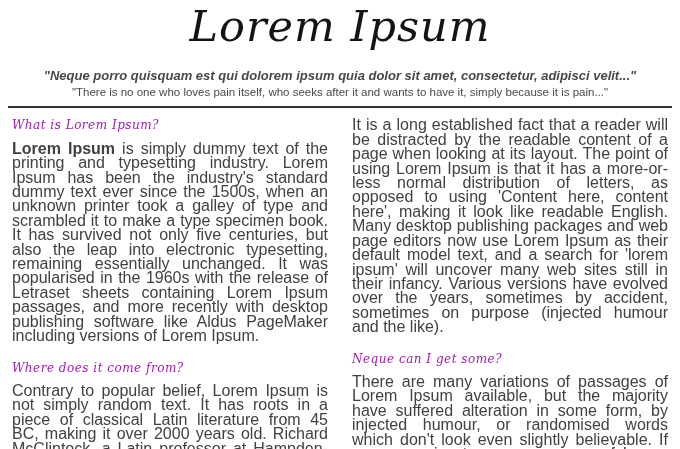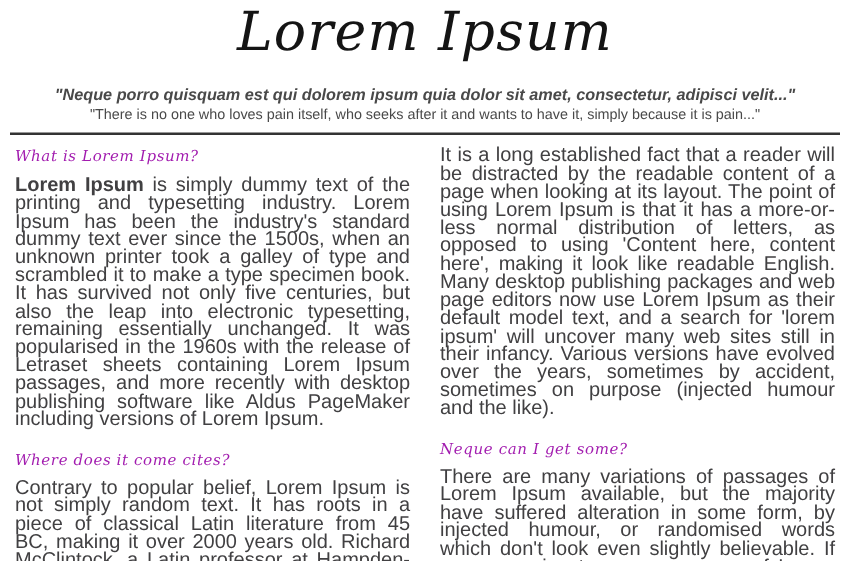--- a/index.html
+++ b/index.html
@@ -75,21 +75,21 @@
   <hr class="divider">
 
   <main class="content">
 
     <div class="col">
       <section class="section">
         <h2>What is Lorem Ipsum?</h2>
         <p class="body-text"><strong>Lorem Ipsum</strong><span> is simply dummy text of the printing and typesetting industry. Lorem Ipsum has been the industry's standard dummy text ever since the 1500s, when an unknown printer took a galley of type and scrambled it to make a type specimen book. It has survived not only five centuries, but also the leap into electronic typesetting, remaining essentially unchanged. It was popularised in the 1960s with the release of Letraset sheets containing Lorem Ipsum passages, and more recently with desktop publishing software like Aldus PageMaker including versions of Lorem Ipsum.</span></p>
       </section>
       <section class="section">
-        <h2>Where does it come cites?</h2>
+        <h2>Where does it come from?</h2>
         <p class="body-text"><span>Contrary to popular belief, Lorem Ipsum is not simply random text. It has roots in a piece of classical Latin literature from 45 BC, making it over 2000 years old. Richard McClintock, a Latin professor at Hampden-Sydney College in Virginia, looked up one of the more obscure Latin words, consectetur, from a Lorem Ipsum passage, and going through the cites of the word in classical literature, discovered the undoubtable source. Lorem Ipsum comes from sections 1.10.32 and 1.10.33 of "de Finibus Bonorum</span></p>
       </section>
     </div>
 
     <div class="col">
       <section class="section">
         <p class="body-text"><span>It is a long established fact that a reader will be distracted by the readable content of a page when looking at its layout. The point of using Lorem Ipsum is that it has a more-or-less normal distribution of letters, as opposed to using 'Content here, content here', making it look like readable English. Many desktop publishing packages and web page editors now use Lorem Ipsum as their default model text, and a search for 'lorem ipsum' will uncover many web sites still in their infancy. Various versions have evolved over the years, sometimes by accident, sometimes on purpose (injected humour and the like).</span></p>
       </section>
       <section class="section">
         <h2>Neque can I get some?</h2>

